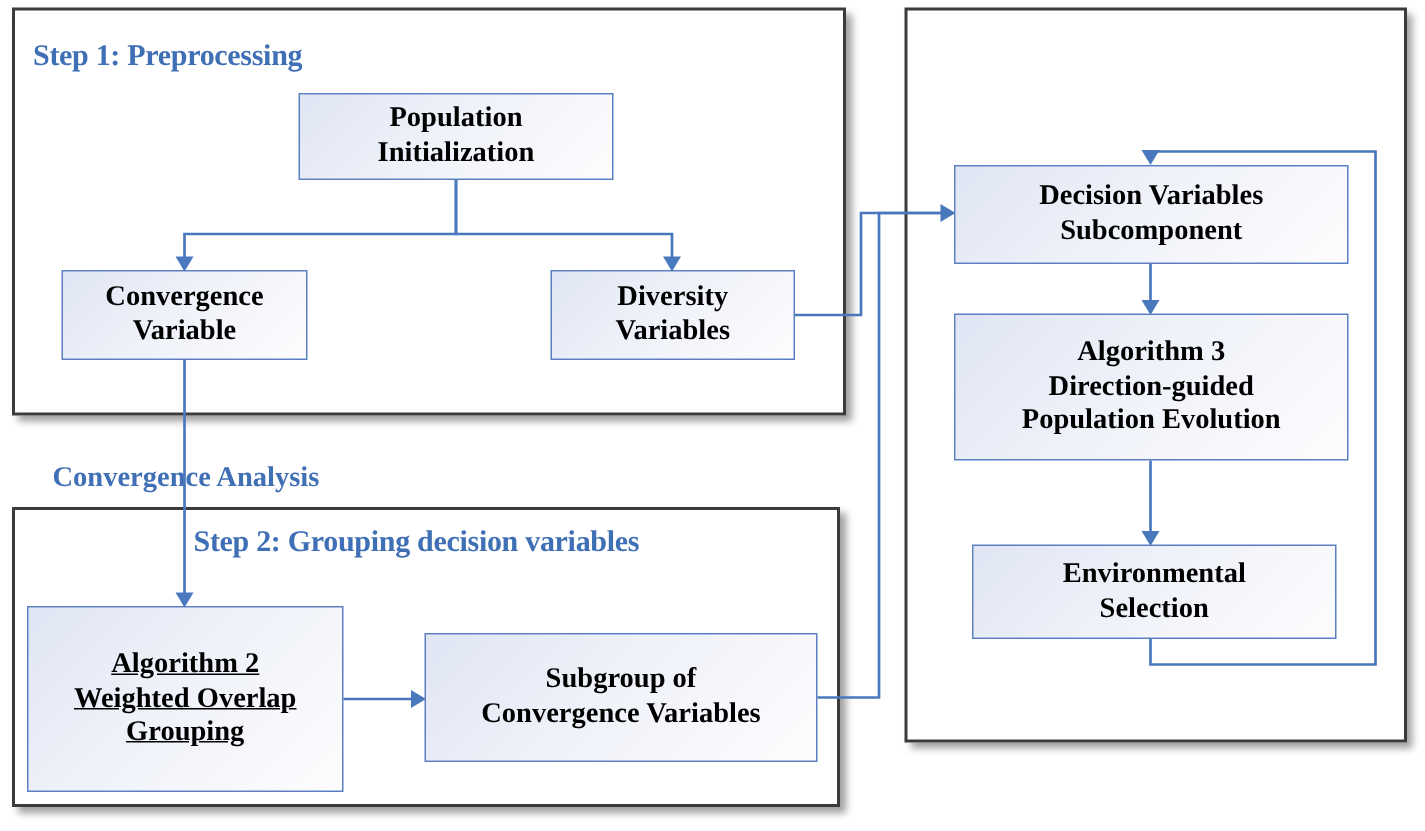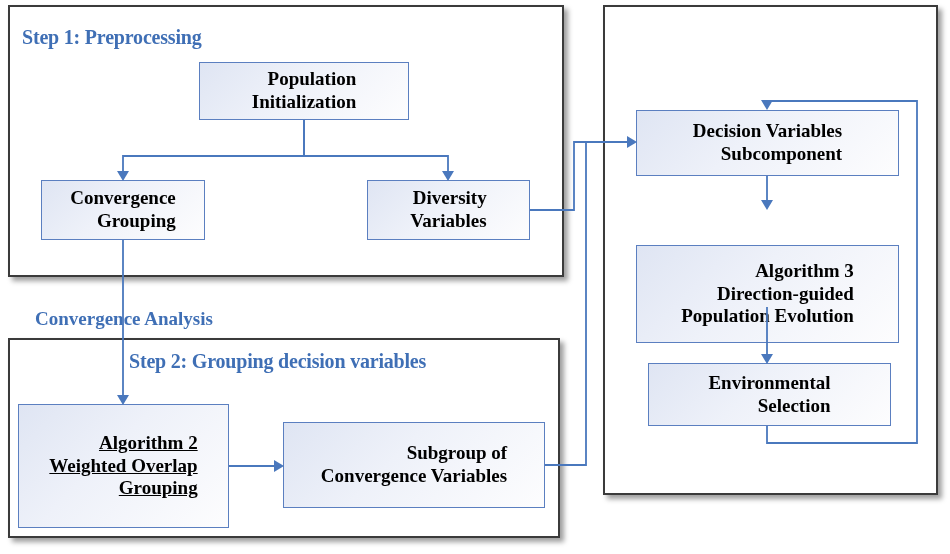--- a/index.html
+++ b/index.html
@@ -37,21 +37,21 @@
 
   
   .node {
     position: absolute;
     box-sizing: border-box;
     border: 1.6px solid #5b7fc0;
     background: linear-gradient(135deg, #dfe5f3 0%, #eef1f9 42%, #fdfdfe 100%);
     display: flex;
     align-items: center;
     justify-content: center;
-    text-align: right;
+    text-align: center;
     color: #000000;
     font-weight: bold;
     font-size: 19px;
     line-height: 1.2;
     white-space: pre-line;
     font-family: "Liberation Serif", "DejaVu Serif", serif;
   }
 
   
   .edge-label {
@@ -84,21 +84,21 @@
 
 <div id="canvas">
 
   <div class="step-box" style="left:8px; top:5px; width:556px; height:272px;"></div>
   <div class="step-title" style="left:22px; top:14px; width:420px;margin-top:12px;">Step 1: Preprocessing</div>
 
   <div class="node" style="left:199px; top:62px; width:210px; height:58px;">Population
 Initialization</div>
 
   <div class="node" style="left:41px; top:180px; width:164px; height:60px;">Convergence
-Grouping</div>
+Variable</div>
 
   <div class="node" style="left:367px; top:180px; width:163px; height:60px;">Diversity
 Variables</div>
 
 
   <div class="step-box" style="left:8px; top:338px; width:552px; height:200px;"></div>
   <div class="step-title" style="left:129px; top:350px; width:420px;">Step 2: Grouping decision variables</div>
 
   <div class="node" style="left:18px; top:404px; width:211px; height:124px;text-decoration:underline;">Algorithm 2
 Weighted Overlap
@@ -107,21 +107,21 @@
   <div class="node" style="left:283px; top:422px; width:262px; height:86px;">Subgroup of
 Convergence Variables</div>
 
   <div class="edge-label" style="left:35px; top:308px;">Convergence Analysis</div>
 
   <div class="step-box" style="left:603px; top:5px; width:335px; height:490px;"></div>
 
   <div class="node" style="left:636px; top:110px; width:263px; height:66px;">Decision Variables
 Subcomponent</div>
 
-  <div class="node" style="left:636px; top:209px; width:263px; height:98px;margin-top:36px;">Algorithm 3
+  <div class="node" style="left:636px; top:209px; width:263px; height:98px;">Algorithm 3
 Direction-guided
 Population Evolution</div>
 
   <div class="node" style="left:648px; top:363px; width:243px; height:63px;">Environmental
 Selection</div>
 
   <svg id="wires" viewBox="0 0 950 554" xmlns="http://www.w3.org/2000/svg">
 
     <g>
       <path d="M 304 120 L 304 156 L 123 156 L 123 172"></path>

